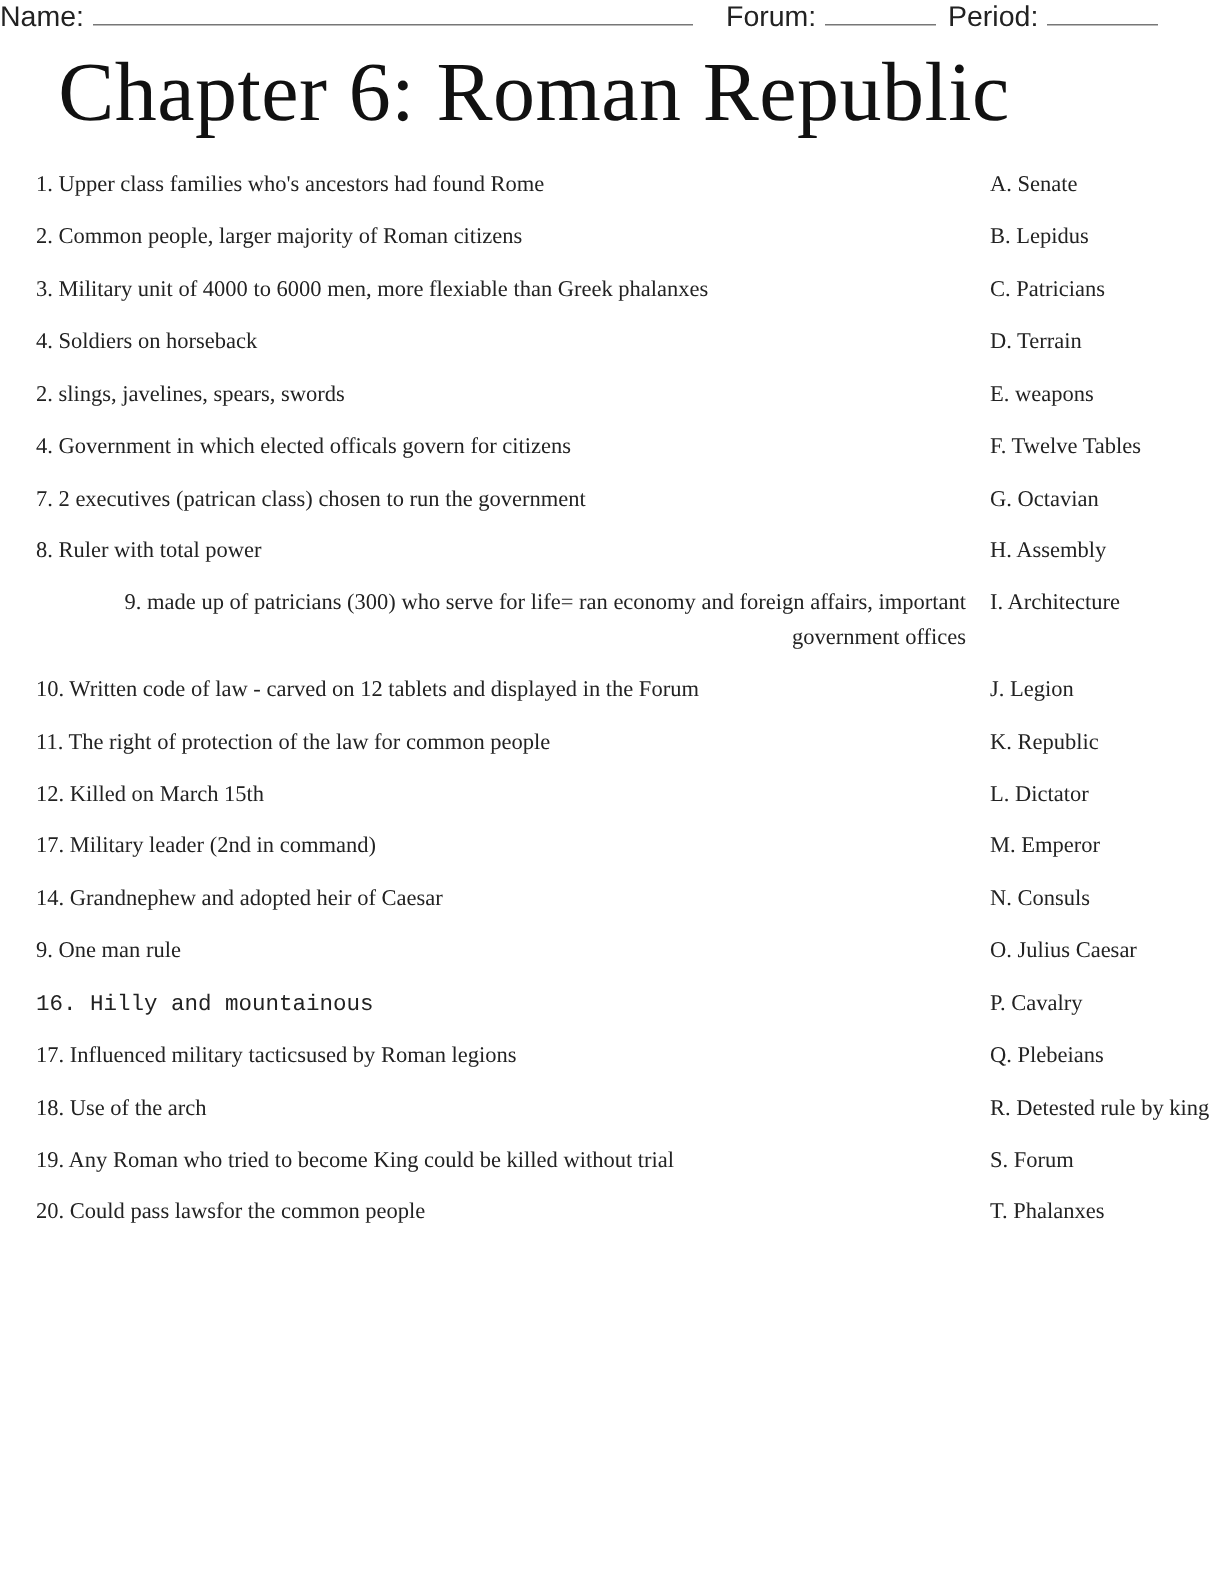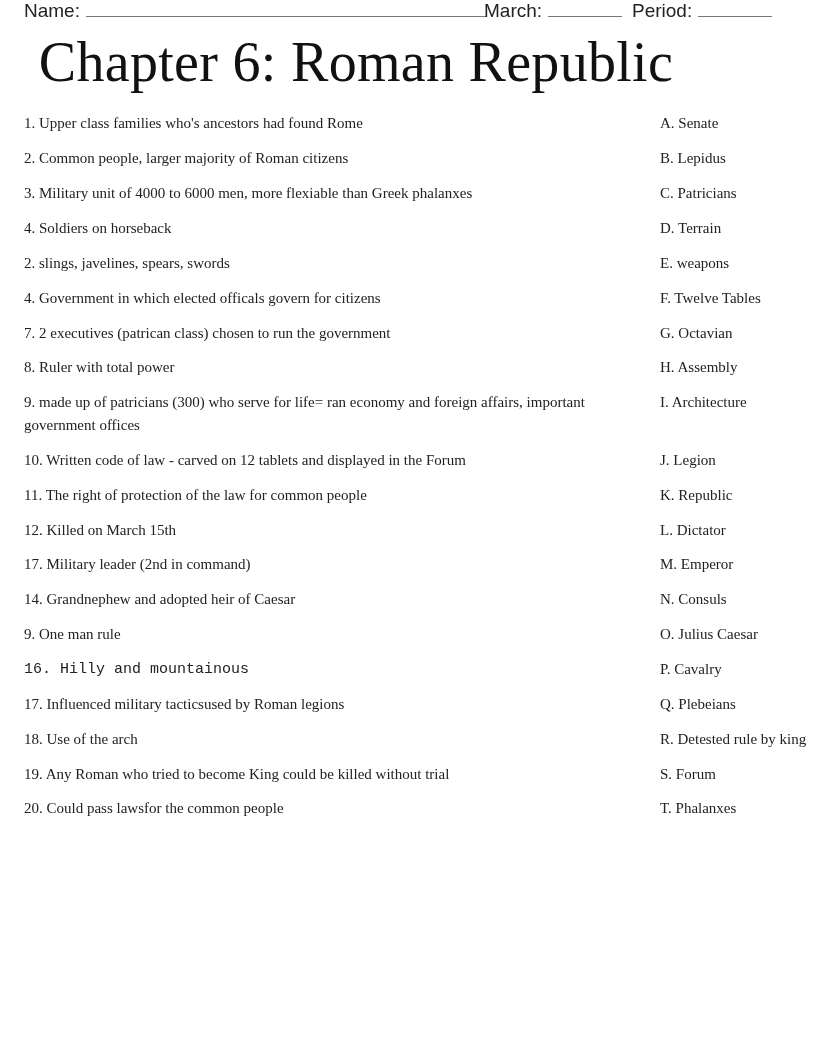--- a/index.html
+++ b/index.html
@@ -27,43 +27,43 @@
       font-family: "Liberation Serif", serif; font-size: 15px; line-height: 23px;
       color: #222222;
     }
     .q { left: 1px; width: 620px; padding-left: 23px; }
     .a { left: 660px; width: 160px; white-space: nowrap; }
   </style>
 </head>
 <body>
 
 <div class="header-row">
-  <div class="hfield" style="left:0px;margin-left:24px;">
+  <div class="hfield" style="left:0px;">
     <span>Name:</span><span class="hline" style="width:400px;"></span>
   </div>
   <div class="hfield" style="left:484px;">
-    <span>March:</span><span class="hline" style="width:74px;"></span>
+    <span>Forum:</span><span class="hline" style="width:74px;"></span>
   </div>
   <div class="hfield" style="left:632px;">
     <span>Period:</span><span class="hline" style="width:74px;"></span>
   </div>
 </div>
 
 <div class="title">Chapter 6: Roman Republic</div>
 
 <div>
   <div class="item q" style="top:112px;">1. Upper class families who's ancestors had found Rome</div>
   <div class="item q" style="top:147px;">2. Common people, larger majority of Roman citizens</div>
   <div class="item q" style="top:182px;">3. Military unit of 4000 to 6000 men, more flexiable than Greek phalanxes</div>
   <div class="item q" style="top:217px;">4. Soldiers on horseback</div>
   <div class="item q" style="top:252px;">2. slings, javelines, spears, swords</div>
   <div class="item q" style="top:287px;">4. Government in which elected officals govern for citizens</div>
   <div class="item q" style="top:322px;">7. 2 executives (patrican class) chosen to run the government</div>
   <div class="item q" style="top:356px;">8. Ruler with total power</div>
-  <div class="item q" style="top:391px;">9. made up of patricians (300) who serve for life= ran economy and foreign affairs, important government offices</div>
+  <div class="item q" style="top:391px;text-align:right;">9. made up of patricians (300) who serve for life= ran economy and foreign affairs, important government offices</div>
   <div class="item q" style="top:449px;">10. Written code of law - carved on 12 tablets and displayed in the Forum</div>
   <div class="item q" style="top:484px;">11. The right of protection of the law for common people</div>
   <div class="item q" style="top:519px;">12. Killed on March 15th</div>
   <div class="item q" style="top:553px;">17. Military leader (2nd in command)</div>
   <div class="item q" style="top:588px;">14. Grandnephew and adopted heir of Caesar</div>
   <div class="item q" style="top:623px;">9. One man rule</div>
   <div class="item q" style="top:658px;font-family:Liberation Mono, monospace;">16. Hilly and mountainous</div>
   <div class="item q" style="top:693px;">17. Influenced military tacticsused by Roman legions</div>
   <div class="item q" style="top:728px;">18. Use of the arch</div>
   <div class="item q" style="top:763px;">19. Any Roman who tried to become King could be killed without trial</div>

